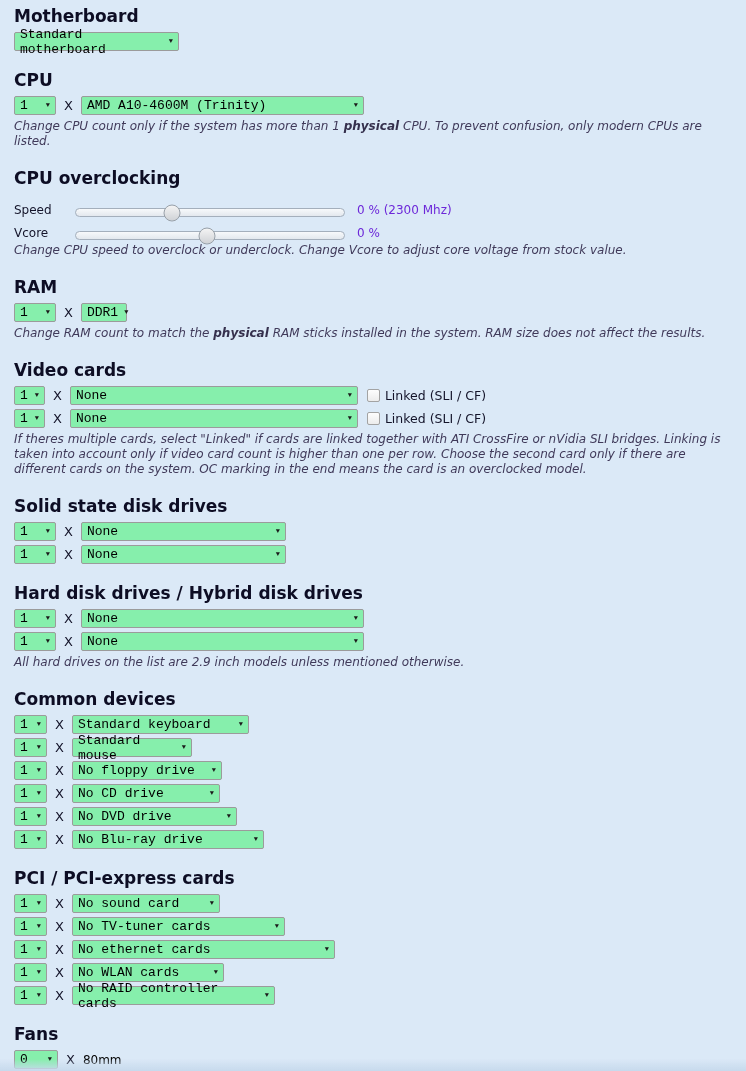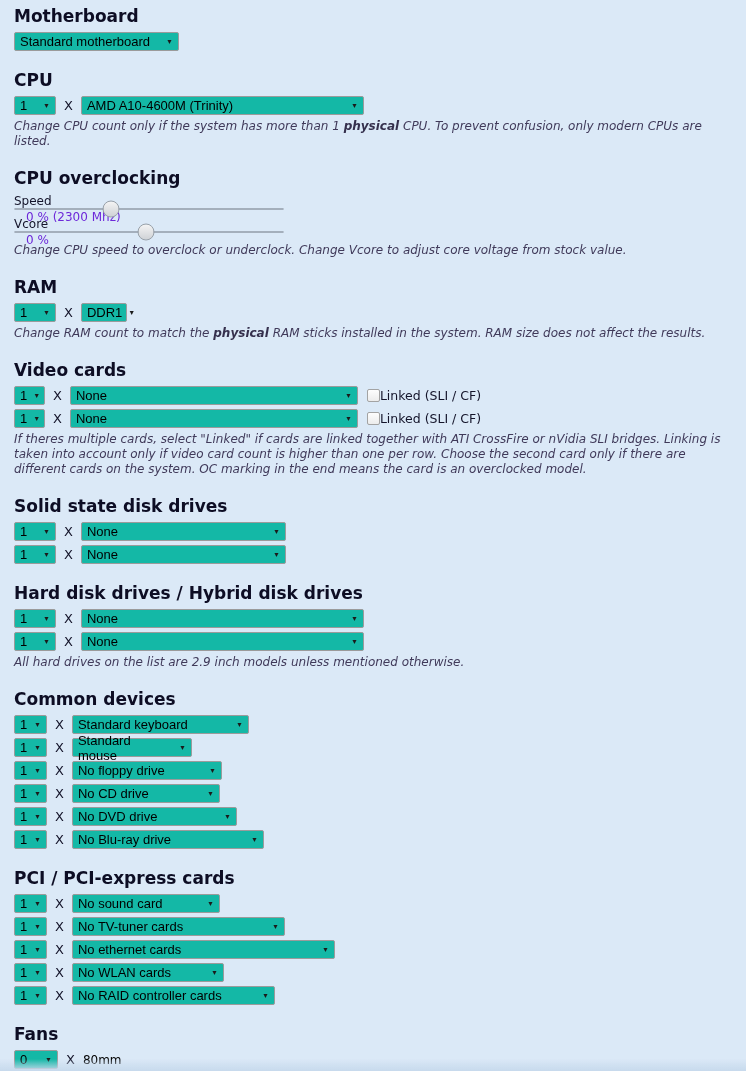--- a/index.html
+++ b/index.html
@@ -12,52 +12,52 @@
     position:relative;
   }
   .section { margin-bottom:19px; }
   .sec-title {
     font-size:17px; font-weight:bold; color:#0d0d24;
     margin-bottom:6px; letter-spacing:0;
   }
   .row { display:flex; align-items:center; margin-bottom:4px; height:19px; }
   .sel {
     display:inline-flex; align-items:center; justify-content:space-between;
-    background:#14b8a6; border:1px solid #9b9b9b; border-radius:2px;
+    background:#86efac; border:1px solid #9b9b9b; border-radius:2px;
     height:19px; padding:0 5px 0 5px;
-    font-family:Liberation Sans, sans-serif;
+    font-family:Liberation Mono, monospace;
     font-size:13px; color:#000; cursor:default; flex:0 0 auto;
   }
   .sel .arrow { font-size:7px; color:#1a1a1a; margin-left:6px; line-height:1; }
   .x { margin:0 8px; font-size:13px; color:#14142a; }
   .help { font-size:12px; line-height:15px; color:#403a5a; margin-top:3px;font-style:italic; }
   .help b { color:#35304d; }
   
-  .slider-row { display:flex; align-items:flex-start; height:23px;flex-direction:column; }
+  .slider-row { display:flex; align-items:flex-end; height:23px; }
   .slider-label { width:61px; font-size:12px; color:#14142a; }
   .track {
     position:relative; width:270px; height:9px;
     border:1px solid #a4afbc; border-radius:9px;
     background:linear-gradient(#f7f9fb,#e3e8ee);
   }
   .thumb {
     position:absolute; top:50%; transform:translate(-50%,-50%);
     width:17px; height:17px; border-radius:50%;
     border:1px solid #98a0a8;
     background:linear-gradient(#f4f4f4,#cfd2d6);
   }
   .slider-value { margin-left:12px; font-size:12px; color:#6d28d9; }
   
   .checkbox {
     width:13px; height:13px; margin-left:9px;
     border:1px solid #a3a3a3; border-radius:2px;
     background:linear-gradient(#fdfdfd,#ececec);
     flex:0 0 auto;
   }
-  .cb-label { font-size:12.5px; color:#14142a; }
+  .cb-label { margin-left:5px; font-size:12.5px; color:#14142a; }
   .fan-label { font-size:12px; color:#000000; }
   .bottom-strip {
     position:fixed; left:0; bottom:0; width:746px; height:12px;
     background:linear-gradient(to bottom, rgba(219,233,247,0), #c6d9ec);
     pointer-events:none;
   }
   
   .w-mobo{width:165px}.w-cnt42{width:42px}.w-cnt33{width:33px}.w-cnt31{width:31px}.w-cnt44{width:44px}
   .w-cpu{width:283px}.w-ram{width:46px}.w-video{width:288px}.w-ssd{width:205px}.w-hdd{width:283px}
   .w-kbd{width:177px}.w-mouse{width:120px}.w-floppy{width:150px}.w-cd{width:148px}.w-dvd{width:165px}.w-bluray{width:192px}

